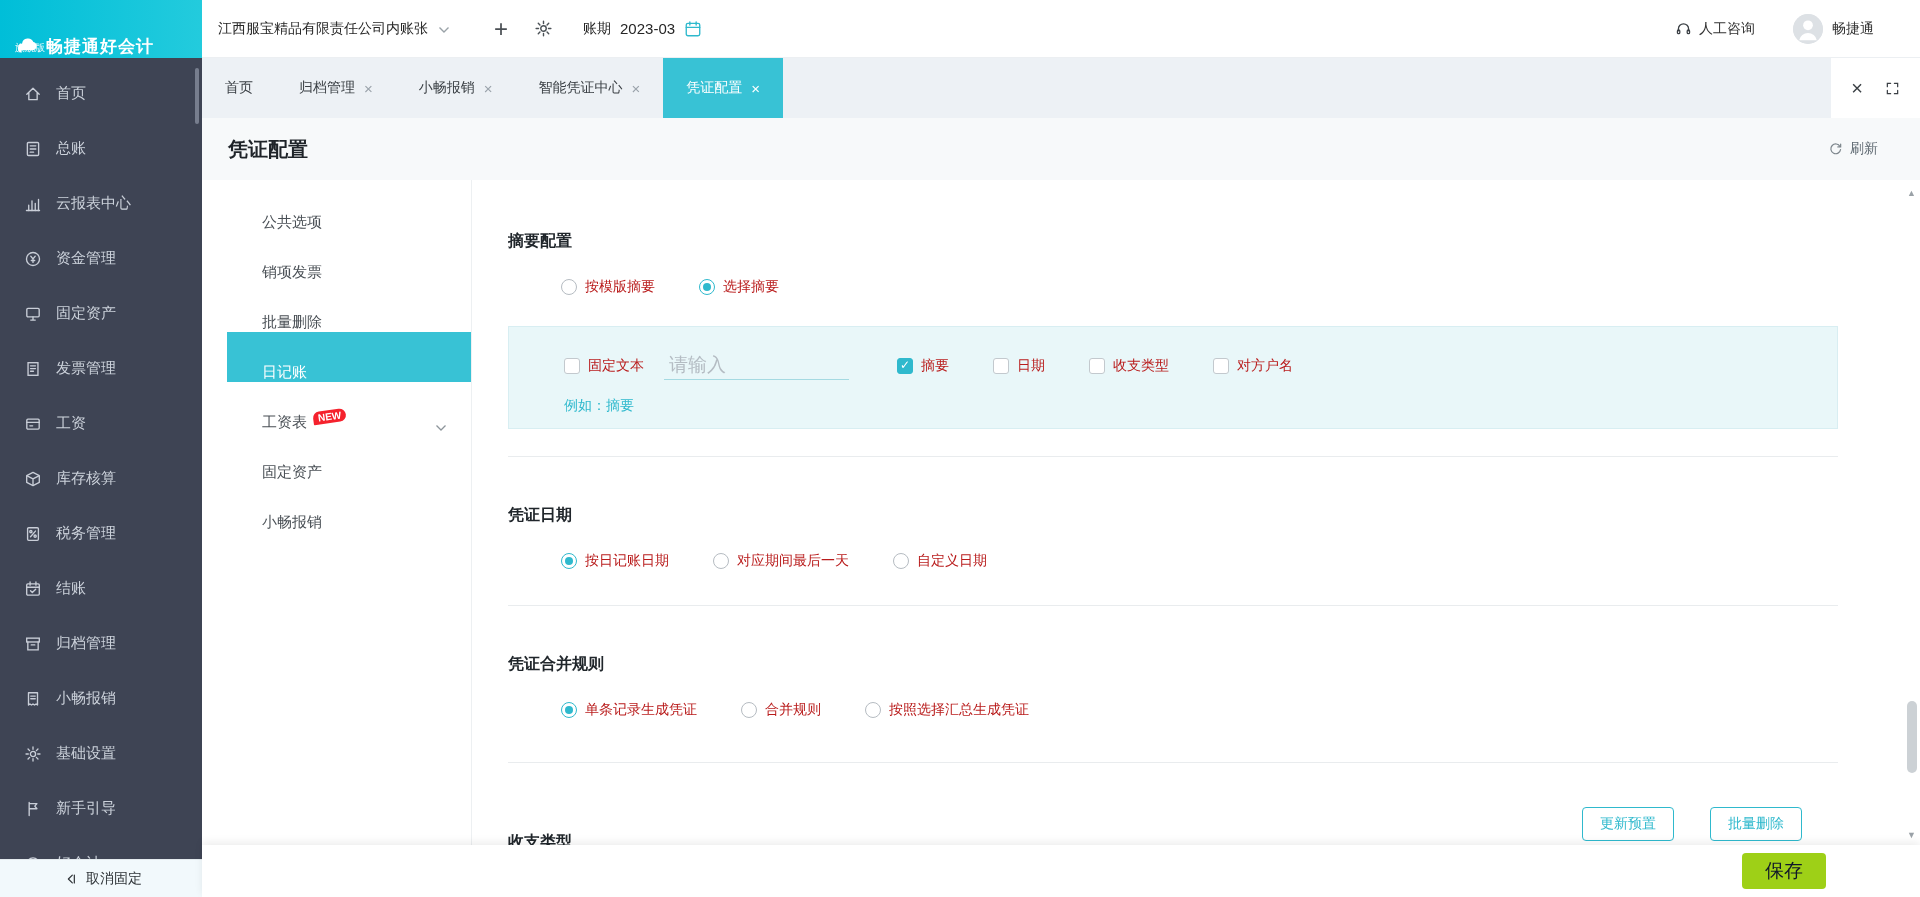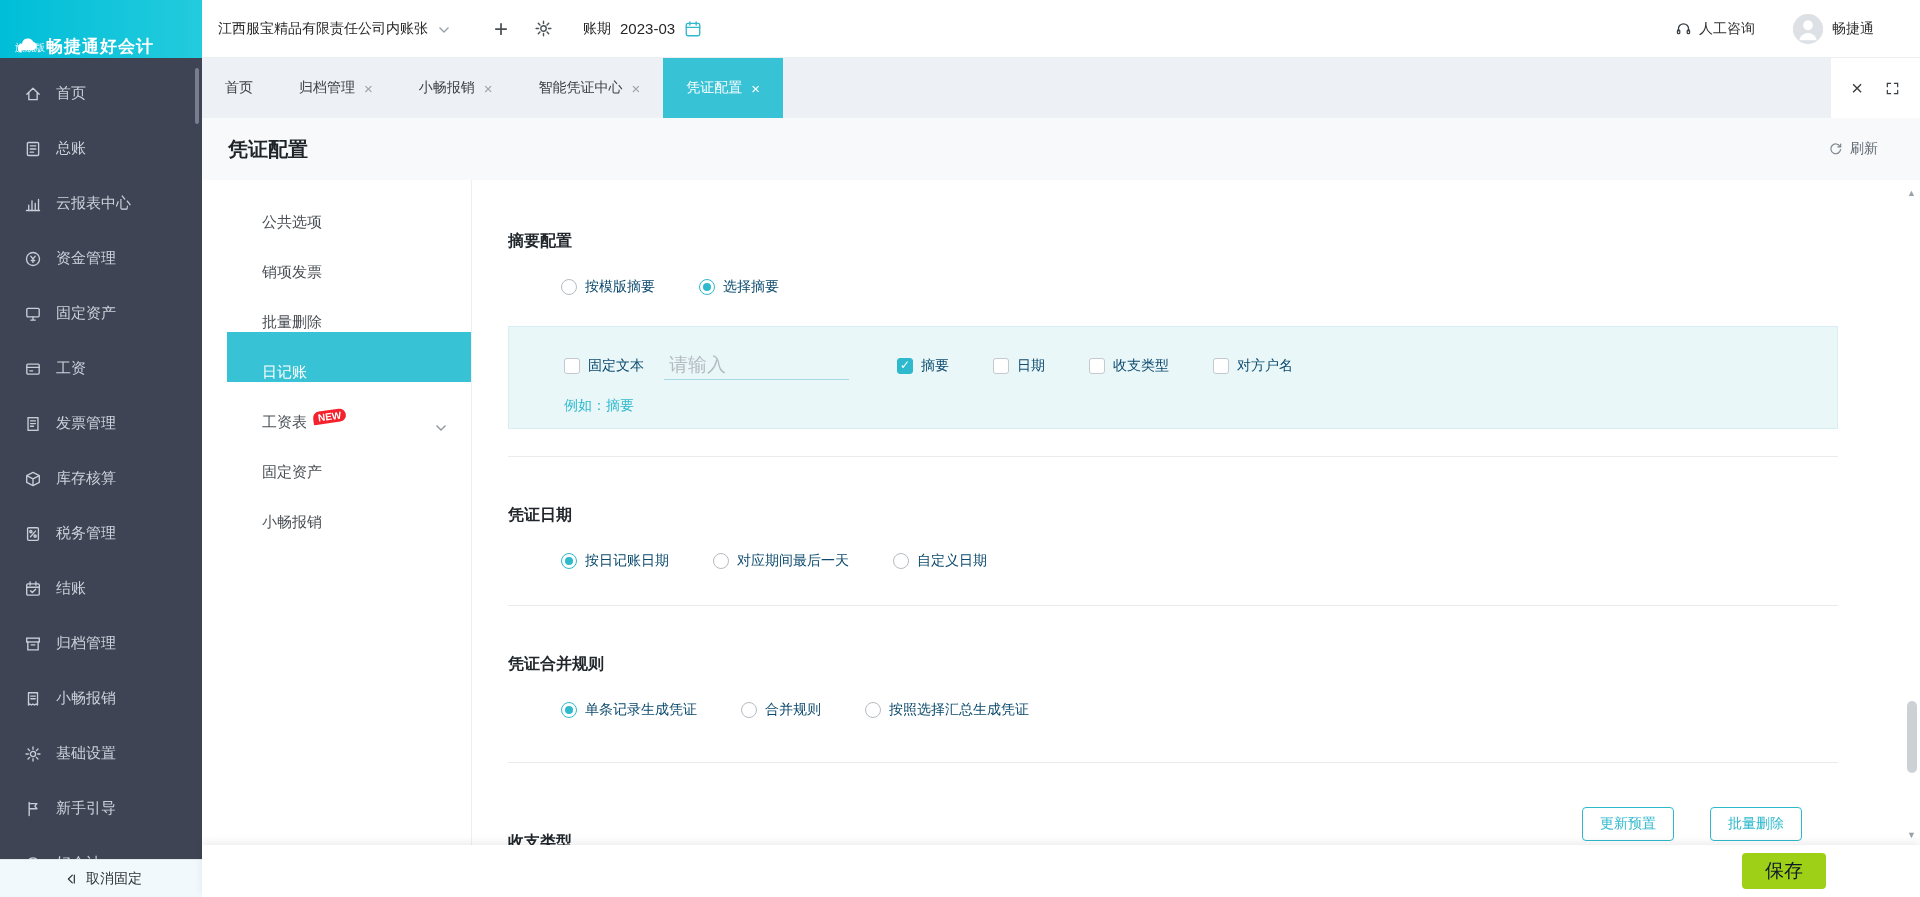--- a/index.html
+++ b/index.html
@@ -58,21 +58,21 @@
               font-size:15px; color:#4a5056; cursor:pointer; }
   .sub-item.active { background:#38c2d5; color:#fff; }
   .badge-new { background:#f5222d; color:#fff; font-size:10px; font-weight:bold; padding:1px 5px;
                border-radius:8px 8px 8px 1px; margin-left:6px; transform:translateY(-9px) rotate(-8deg); }
   .sub-chevron { margin-left:auto; }
 
   .content { position:absolute; top:62px; left:306px; width:1330px; bottom:52px; overflow:hidden; }
   .section-title { font-size:16px; font-weight:bold; color:#20262b; line-height:22px; }
   .st-1 { margin-top:50px; } .st-2 { margin-top:47px; } .st-3 { margin-top:47px; } .st-4 { margin-top:68px; }
   .radio-row { display:flex; align-items:center; margin-left:53px; margin-top:26px; }
-  .opt { display:flex; align-items:center; gap:8px; font-size:14px; color:#0c4a6e; margin-right:44px; cursor:pointer; }
+  .opt { display:flex; align-items:center; gap:8px; font-size:14px; color:#b91c1c; margin-right:44px; cursor:pointer; }
   .radio { width:16px; height:16px; border-radius:50%; border:1px solid #b6bcc2; background:#fff; position:relative; flex:none; }
   .radio.checked { border-color:#2fb9cd; }
   .radio.checked::after { content:""; position:absolute; inset:3px; border-radius:50%; background:#2fb9cd; }
   .checkbox { width:16px; height:16px; border:1px solid #c3c9ce; border-radius:3px; background:#fff; position:relative; flex:none; }
   .checkbox.checked { background:#2fb9cd; border-color:#2fb9cd; }
   .checkbox.checked::after { content:"✓"; position:absolute; top:-1px; left:2px; color:#fff; font-size:12px; }
 
   .cyanbox { margin-top:30px; width:100%; height:103px; background:#e9f7f9; border:1px solid #d8eef2; padding:24px 0 0 55px; }
   .box-row { display:flex; align-items:center; }
   .box-input { width:185px; border:none; border-bottom:1px solid #a5dae2; background:transparent;
@@ -239,34 +239,34 @@
           <svg width="18" height="18" viewBox="0 0 16 16" fill="none" stroke="#c9ced8" stroke-width="1.2" stroke-linecap="round">
             <rect x="2.5" y="3" width="11" height="7.6" rx="1"></rect>
             <path d="M6 13.4h4M8 10.6v2.8"></path>
           </svg>
         </span>
       <span>固定资产</span>
     </div>
     <div class="side-item">
       <span>
           <svg width="18" height="18" viewBox="0 0 16 16" fill="none" stroke="#c9ced8" stroke-width="1.2" stroke-linecap="round">
+            <rect x="3.6" y="2.4" width="8.8" height="11.2"></rect>
+            <path d="M5.8 5.2h4.4M5.8 7.6h4.4M5.8 10h2.6"></path>
+          </svg>
+        </span>
+      <span>发票管理</span>
+    </div>
+    <div class="side-item">
+      <span>
+          <svg width="18" height="18" viewBox="0 0 16 16" fill="none" stroke="#c9ced8" stroke-width="1.2" stroke-linecap="round">
             <rect x="2.5" y="3.6" width="11" height="9" rx="1"></rect>
             <path d="M2.5 6.6h11M5.2 9.6h2.5"></path>
           </svg>
         </span>
       <span>工资</span>
-    </div>
-    <div class="side-item">
-      <span>
-          <svg width="18" height="18" viewBox="0 0 16 16" fill="none" stroke="#c9ced8" stroke-width="1.2" stroke-linecap="round">
-            <rect x="3.6" y="2.4" width="8.8" height="11.2"></rect>
-            <path d="M5.8 5.2h4.4M5.8 7.6h4.4M5.8 10h2.6"></path>
-          </svg>
-        </span>
-      <span>发票管理</span>
     </div>
     <div class="side-item">
       <span>
           <svg width="18" height="18" viewBox="0 0 16 16" fill="none" stroke="#c9ced8" stroke-width="1.2" stroke-linejoin="round">
             <path d="M8 2.2 13.6 5v6L8 13.8 2.4 11V5L8 2.2Z"></path>
             <path d="M2.4 5 8 7.8 13.6 5M8 7.8v6"></path>
           </svg>
         </span>
       <span>库存核算</span>
     </div>

